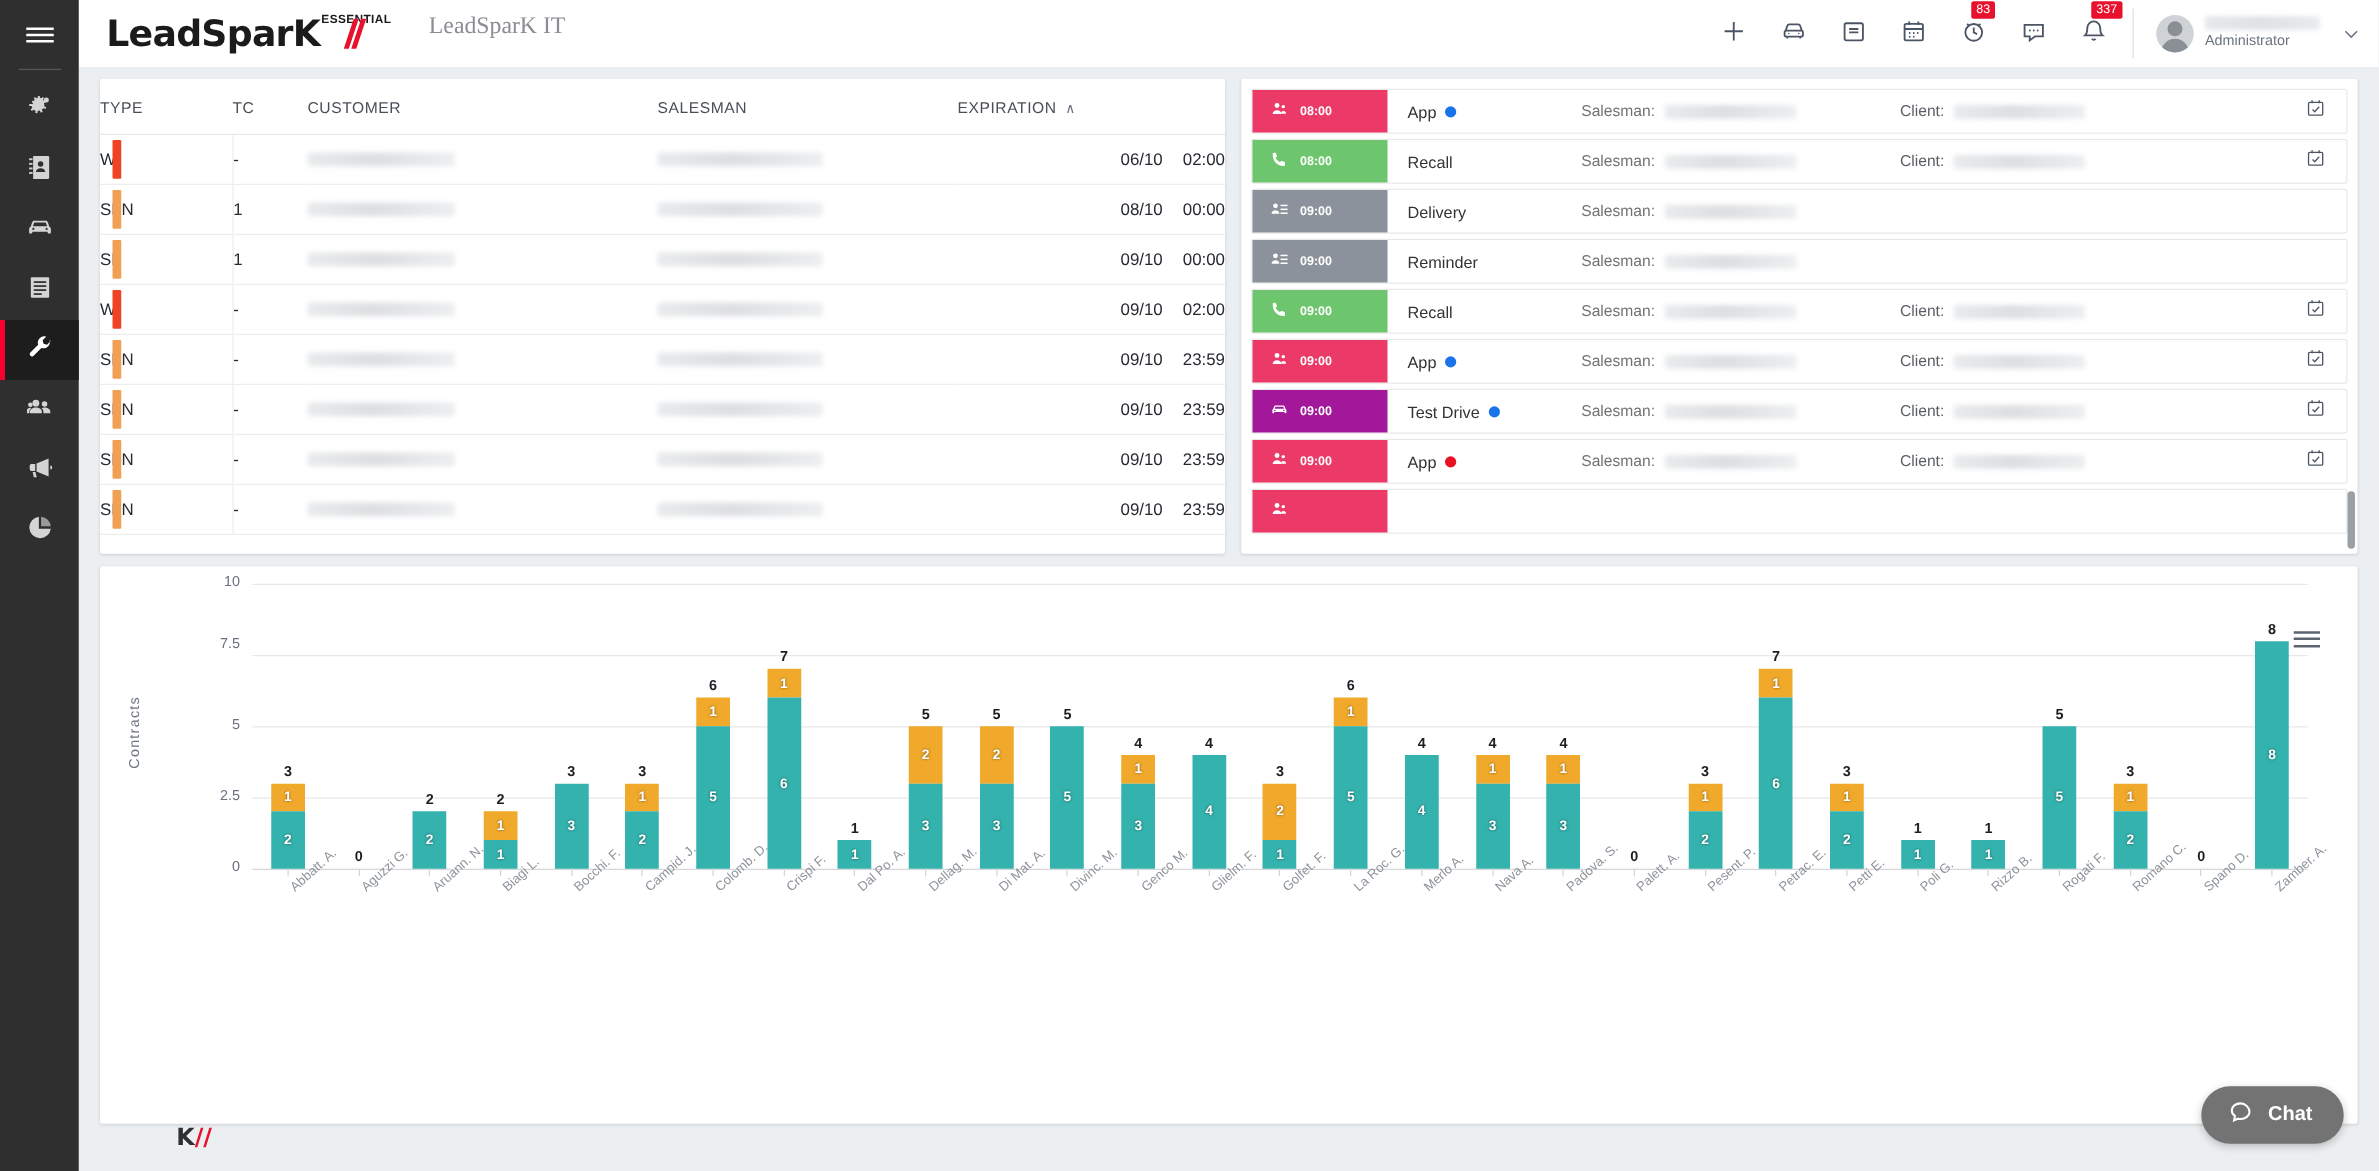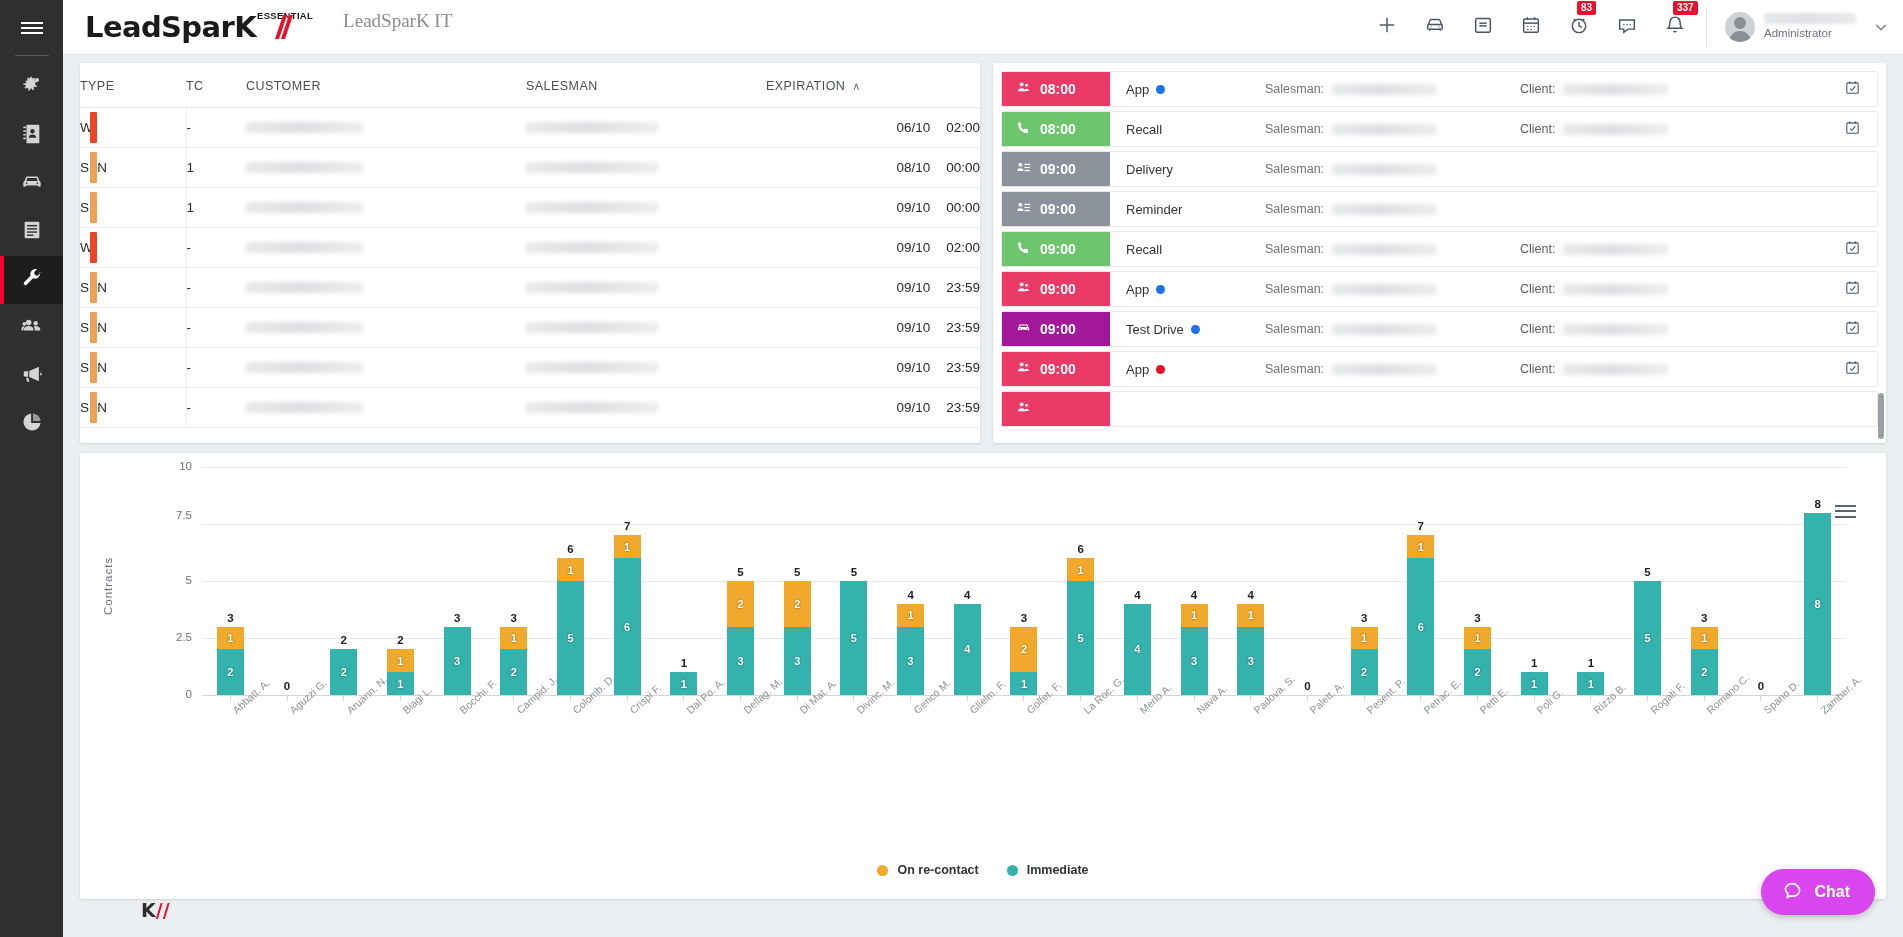--- a/index.html
+++ b/index.html
@@ -60,21 +60,21 @@
   .brand-app {
     font-size: 19px; color: #8a8d92; margin-left: 30px; margin-bottom: 1px;
     font-family: Liberation Serif, serif;
   }
   .hdr-spacer { flex: 1; }
   .hdr-icons { display: flex; align-items: center; gap: 26px; padding-right: 20px; }
   .hdr-ic { position: relative; cursor: pointer; display:flex; align-items:center; }
   .hdr-ic svg { width: 22px; height: 22px; fill: none; stroke: #4b5565; stroke-width: 1.6; }
   .badge {
     position: absolute; top: -13px; left: 9px;
-    background: #e8112d; color: #fff; font-size: 10px; font-weight: bold;
+    background: #e8112d; color: #fff; font-size: 10px; font-weight: normal;
     border-radius: 2px; padding: 1px 4px; line-height: 12px; min-width: 17px;
     text-align: center;
   }
   .hdr-user {
     display: flex; align-items: center; gap: 9px;
     border-left: 1px solid #e0e0e0; padding-left: 18px; padding-right: 14px;
     height: 40px; cursor: pointer;
   }
   .avatar {
     width: 30px; height: 30px; border-radius: 50%; background: #cfd2d6;
@@ -144,21 +144,21 @@
     overflow: hidden;
   }
   .agenda-scroll { padding: 8px 8px 0 8px; }
   .ag-row {
     display: flex; align-items: stretch;
     border: 1px solid #e9e9e9; border-radius: 2px;
     margin-bottom: 4px; height: 36px; background:#fff;
   }
   .ag-time {
     width: 108px; display: flex; align-items: center; gap: 9px;
-    padding-left: 14px; color: #fff; font-size: 14px; font-weight: bold;
+    padding-left: 14px; color: #fff; font-size: 10px; font-weight: bold;
     flex: 0 0 108px;
   }
   .ag-time svg { width: 15px; height: 15px; fill: #fff; }
   .ag-type { width: 155px; display:flex; align-items:center; gap:7px; padding-left: 16px;
              font-size: 13px; color: #333; }
   .dot { width: 9px; height: 9px; border-radius: 50%; display:inline-block; }
   .ag-sales { width: 255px; display:flex; align-items:center; gap:8px; font-size:12.5px; color:#737373;}
   .ag-client{ flex: 1; display:flex; align-items:center; gap:8px; font-size:12.5px; color:#5a5f66;}
   .ag-sales .redact, .ag-client .redact { width: 105px; }
   .ag-act { width: 50px; display:flex; align-items:center; justify-content:center; cursor:pointer;}
@@ -223,21 +223,21 @@
   .lg-dot { width: 11px; height: 11px; border-radius: 50%; }
 
   
   #footer-logo {
     position: absolute; left: 78px; bottom: 16px;
     font-family: "DejaVu Sans", sans-serif; font-size: 19px; font-weight: bold; color: #2f2f2f;
   }
   #footer-logo .slash { color: #e8112d; }
   #chat-btn {
     position: absolute; right: 28px; bottom: 22px;
-    background: #d946ef; color: #fff; border-radius: 26px;
+    background: #737373; color: #fff; border-radius: 26px;
     height: 46px; padding: 0 25px 0 21px;
     display: flex; align-items: center; gap: 11px;
     font-size: 16px; font-weight: bold; cursor: pointer;
     box-shadow: 0 2px 7px rgba(0,0,0,0.23);
     z-index: 60;
   }
   #chat-btn svg { width: 21px; height: 21px; fill: none; stroke: #fff; stroke-width: 1.9; }
 </style>
 </head>
 <body>
@@ -1055,30 +1055,20 @@
           </div>
           <div class="xlab-cell">
             <span>Spano D.</span>
           </div>
           <div class="xlab-cell">
             <span>Zamber. A.</span>
           </div>
         </div>
     </div>
 
-    <div id="legend">
-        <div class="lg-item">
-          <span class="lg-dot" style="background:#f0a92a"></span>
-          <span>On re-contact</span>
-        </div>
-        <div class="lg-item">
-          <span class="lg-dot" style="background:#34b2ad"></span>
-          <span>Immediate</span>
-        </div>
-      </div>
   </div>
 
   <div id="footer-logo">
     <span>K</span><span class="slash">//</span>
   </div>
 </div>
 
 <div id="chat-btn">
   <span>
     <svg viewBox="0 0 24 24">

